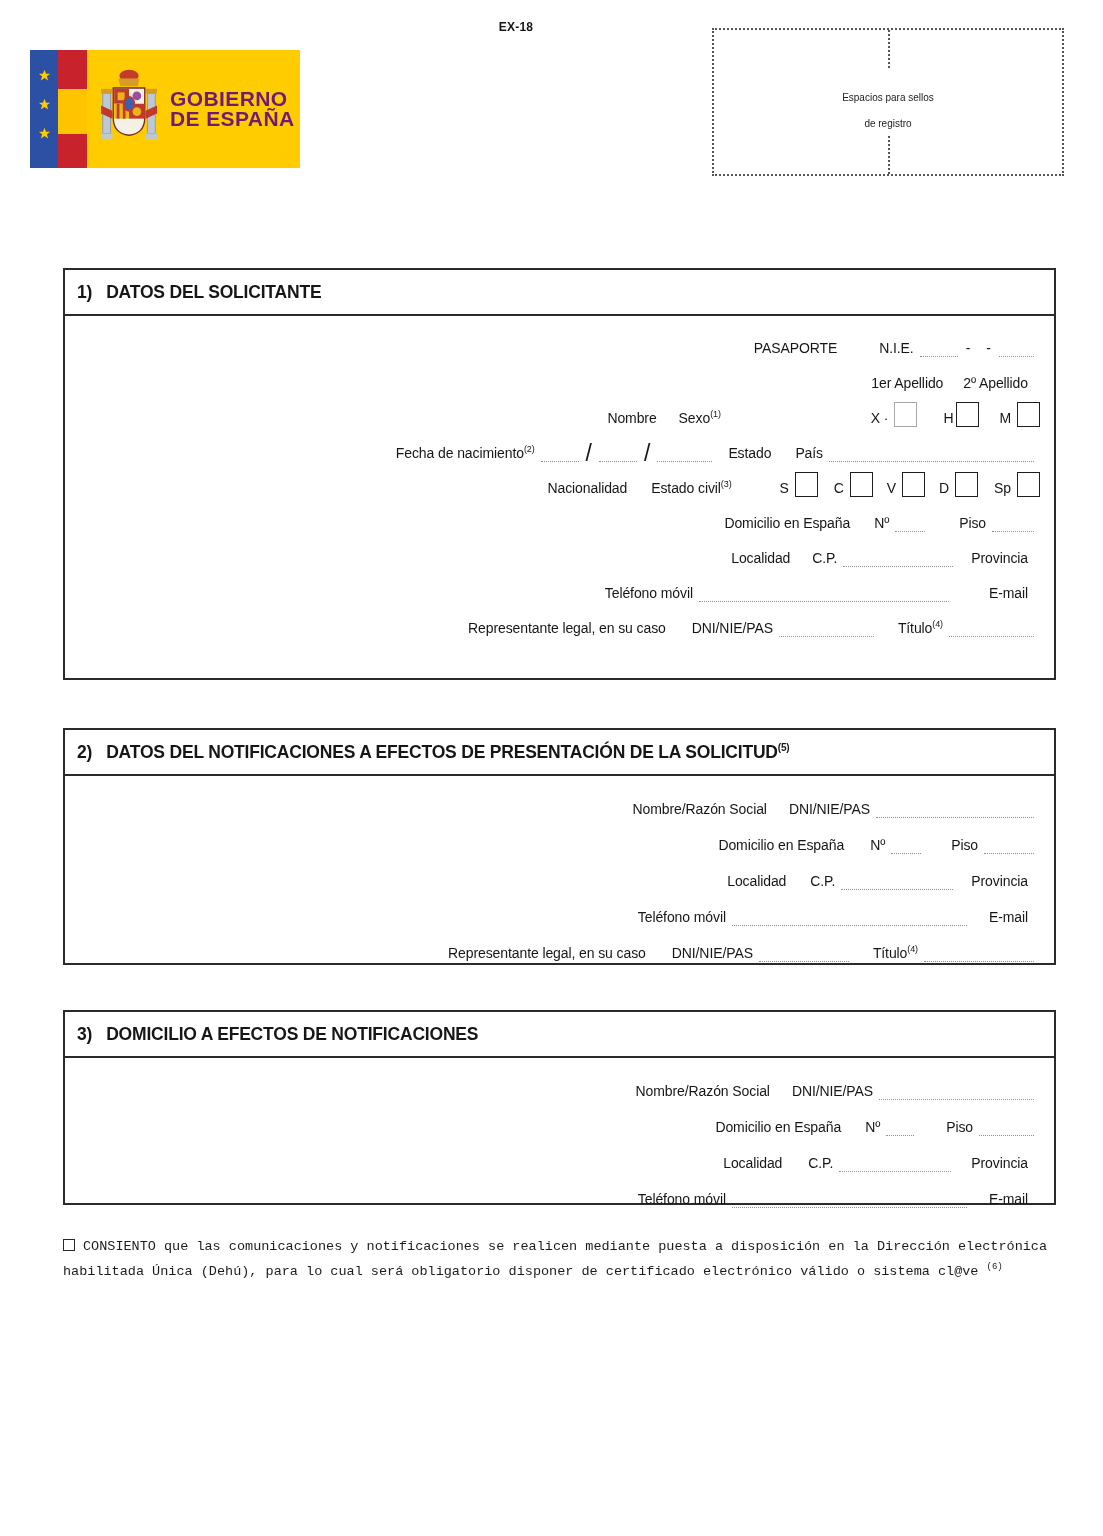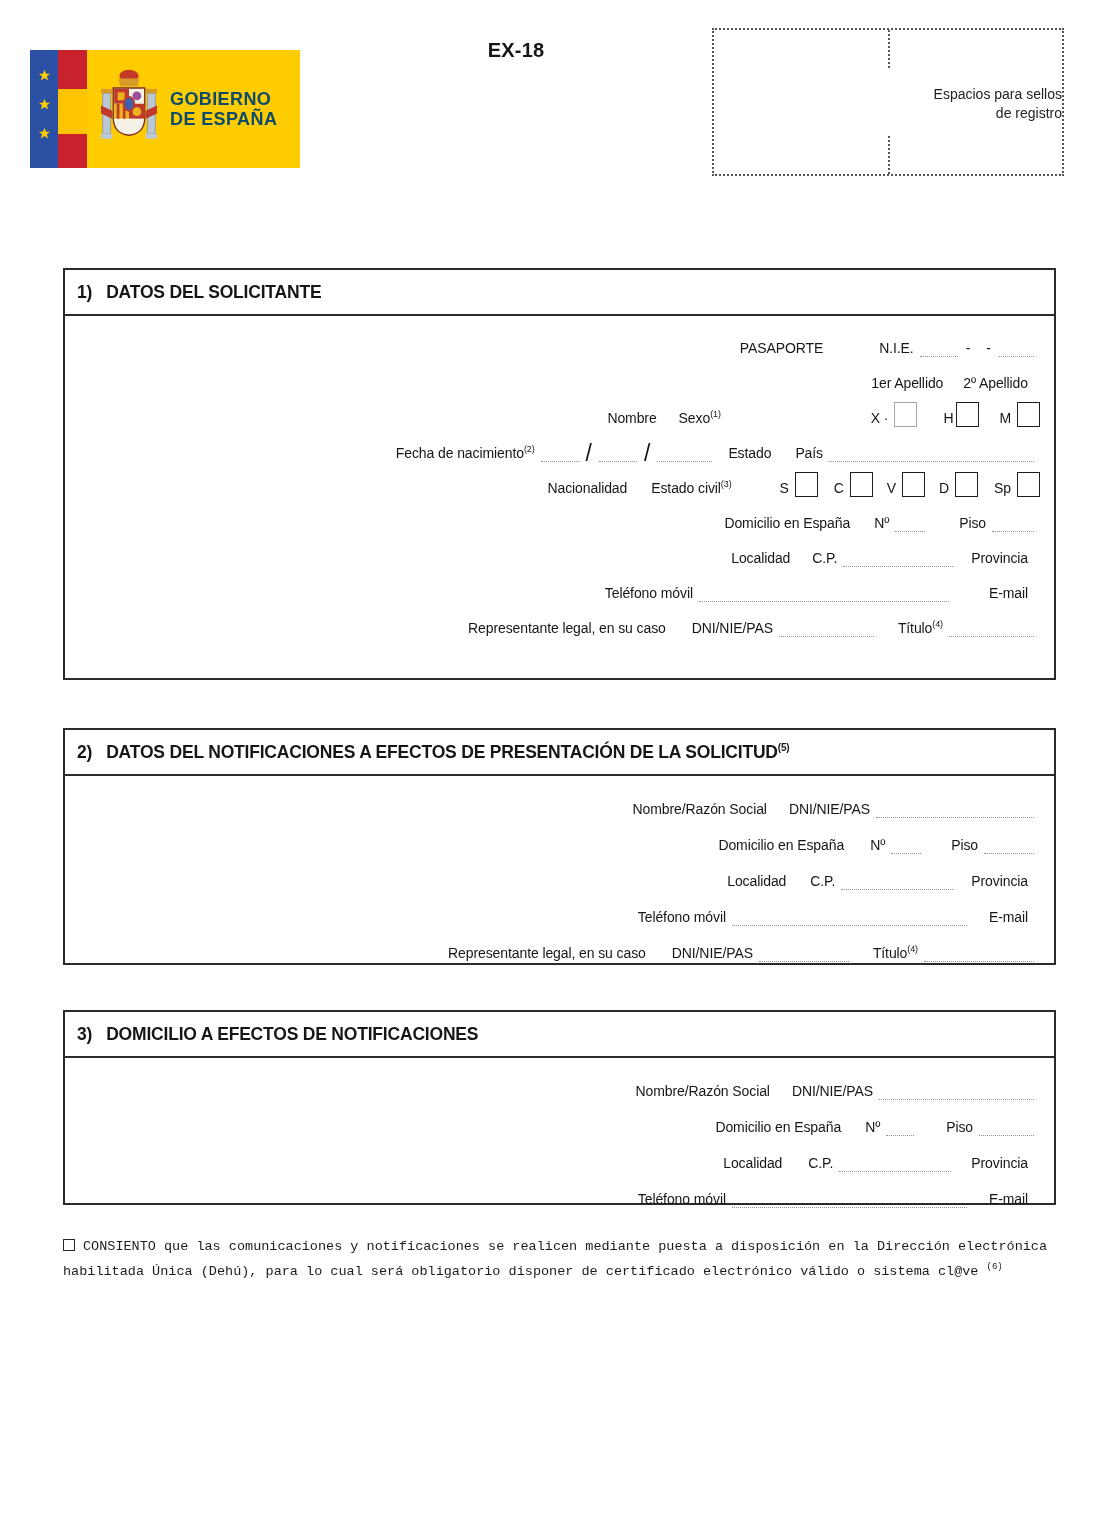--- a/index.html
+++ b/index.html
@@ -7,28 +7,28 @@
   .page { position:relative; width:1103px; height:1536px; background:#fff; overflow:hidden; }
 
   
   .logo { position:absolute; left:30px; top:50px; width:270px; height:118px; display:flex; }
   .logo-eu { width:28px; background:#2C50A3; display:flex; flex-direction:column; align-items:center; justify-content:center; gap:16px; padding-bottom:10px; }
   .logo-flag { width:29px; display:flex; flex-direction:column; }
   .logo-flag .r1 { height:33%; background:#C8232C; }
   .logo-flag .y  { height:38%; background:#FFC400; }
   .logo-flag .r2 { height:29%; background:#C8232C; }
   .logo-main { flex:1; background:#FFCC00; display:flex; align-items:center; padding-left:14px; gap:13px; }
-  .logo-text { font-weight:bold; font-size:18px; line-height:20px; color:#0c4a6e; letter-spacing:0.4px; }
+  .logo-text { font-weight:bold; font-size:21px; line-height:20px; color:#701a75; letter-spacing:0.4px; }
 
   .title-wrap { position:absolute; left:350px; top:20px; width:332px; text-align:center; }
-  .form-code { font-weight:bold; font-size:20px; letter-spacing:0.2px;margin-top:19px; }
+  .form-code { font-weight:bold; font-size:12px; letter-spacing:0.2px; }
   .title-box { margin-top:12px; border:3px solid #111; padding:9px 4px; font-weight:bold; font-size:15.5px; line-height:22px; white-space:pre-line; }
 
   .stamp-box { position:absolute; left:712px; top:28px; width:352px; height:148px; border:2px dotted #555; }
-  .stamp-text { position:absolute; left:0; right:0; top:55px; text-align:right; font-size:14px; line-height:19px; white-space:pre-line; color:#222; }
+  .stamp-text { position:absolute; left:0; right:0; top:55px; text-align:center; font-size:10px; line-height:26px; white-space:pre-line; color:#222; }
   .stamp-div-top { position:absolute; left:50%; top:0; height:38px; border-left:2px dotted #555; }
   .stamp-div-bottom { position:absolute; left:50%; bottom:0; height:38px; border-left:2px dotted #555; }
 
   
   .section { position:absolute; left:63px; width:993px; border:2px solid #2b2b2b; background:#fff; }
   .sec1 { top:268px; height:412px; }
   .sec2 { top:728px; height:237px; }
   .sec3 { top:1010px; height:195px; }
   .sec-head { height:46px; display:flex; align-items:center; gap:14px; padding:0 12px; border-bottom:2px solid #2b2b2b; font-weight:bold; font-size:17.5px; letter-spacing:-0.2px; white-space:nowrap; }
   .sec-head sup { font-size:10px; font-weight:bold; }
@@ -45,21 +45,21 @@
   .dash { font-size:14px; padding:0 2px 1px; }
   .slash { font-size:23px; line-height:18px; font-weight:300; padding:0 1px; }
 
   .w28{width:28px}.w30{width:30px}.w35{width:35px}.w38{width:38px}.w42{width:42px}
   .w50{width:50px}.w55{width:55px}.w85{width:85px}.w90{width:90px}.w95{width:95px}
   .w110{width:110px}.w112{width:112px}.w155{width:155px}.w158{width:158px}
   .w205{width:205px}.w235{width:235px}.w250{width:250px}
   .ml2{margin-left:2px}.ml8{margin-left:8px}.ml10{margin-left:10px}.ml12{margin-left:12px}
   .ml14{margin-left:14px}.ml16{margin-left:16px}.ml18{margin-left:18px}.ml20{margin-left:20px}
   .ml24{margin-left:24px}.ml26{margin-left:26px}.ml28{margin-left:28px}.ml34{margin-left:34px}
-  .ml48{margin-left:48px}.ml56{margin-left:44px}.ml150{margin-left:150px}
+  .ml48{margin-left:48px}.ml56{margin-left:30px}.ml150{margin-left:150px}
 
   .cb { width:23px; height:25px; border:1.7px solid #1e1e1e; margin-left:6px; flex:none; background:#fff; }
   .cb.gray { border-color:#a8a8a8; }
 
   
   .consent { position:absolute; left:63px; top:1236px; width:996px; font-size:13.5px; line-height:21px; color:#1c1c1c;font-family:Liberation Mono, monospace; }
   .consent sup { font-size:9px; }
   .consent-box { display:inline-block; width:12px; height:12px; border:1.5px solid #2a2a2a; margin-right:8px; vertical-align:-1px; }
 </style>
 </head>

